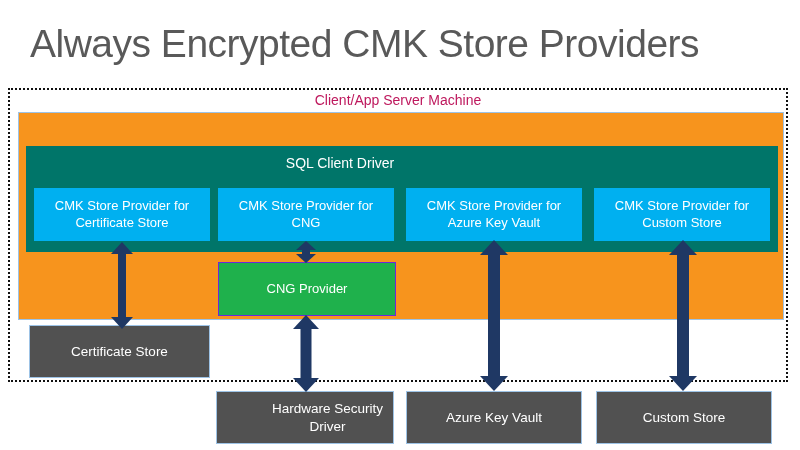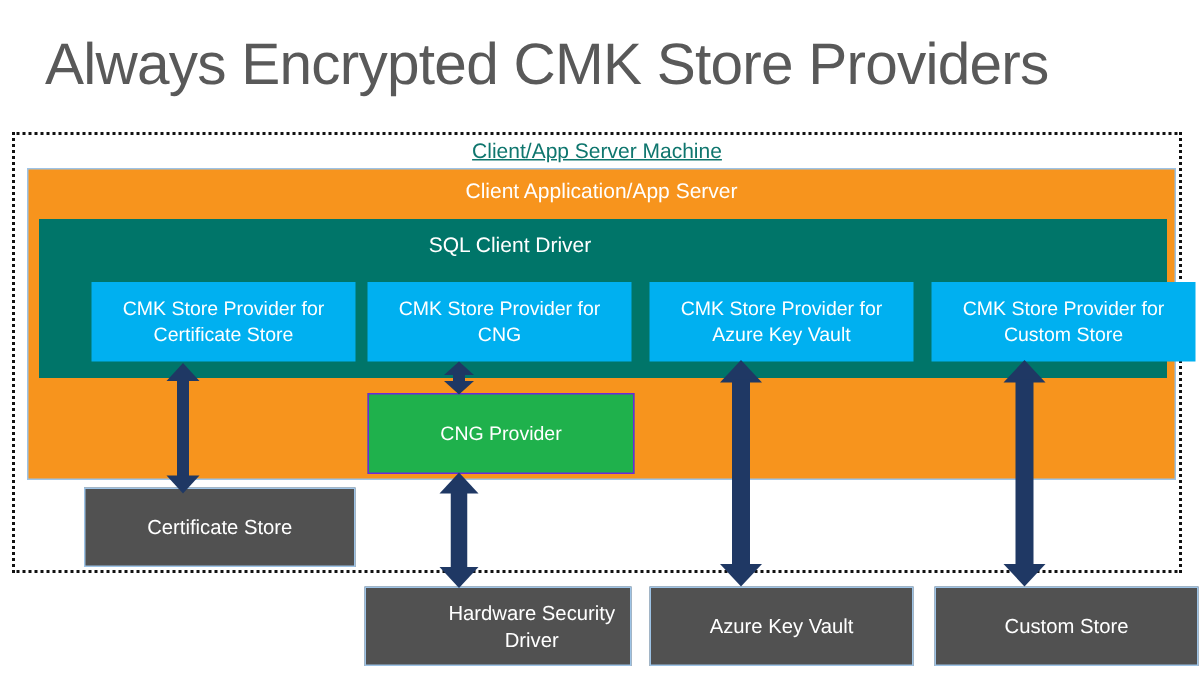--- a/index.html
+++ b/index.html
@@ -10,41 +10,41 @@
   .title{
     position:absolute;left:30px;top:22px;width:740px;
     font-size:39px;font-weight:300;letter-spacing:-0.5px;color:#595959;white-space:nowrap;
   }
   .machine{
     position:absolute;left:8px;top:88px;width:780px;height:294px;
     border:2px dotted #111111;box-sizing:border-box;
   }
   .machine-label{
     position:absolute;left:8px;top:92px;width:780px;text-align:center;
-    font-size:14px;color:#0f766e;text-decoration:underline;
+    font-size:14px;color:#be185d;
   }
   .app-server{
     position:absolute;left:18px;top:112px;width:766px;height:208px;
     background:#F7941D;border:1px solid #9DC3E6;box-sizing:border-box;
   }
   .app-server-label{
     position:absolute;left:18px;top:119px;width:766px;text-align:center;
     font-size:14px;color:#ffffff;
   }
   .sql-driver{
     position:absolute;left:26px;top:146px;width:752px;height:106px;
     background:#007569;box-sizing:border-box;
   }
   .sql-driver-label{
     position:absolute;left:26px;top:155px;width:628px;text-align:center;
     font-size:14px;color:#ffffff;
   }
   .box{
     position:absolute;display:flex;flex-direction:column;justify-content:center;align-items:center;
-    text-align:center;color:#ffffff;font-size:13px;line-height:1.3;box-sizing:border-box;margin-left:27px;
+    text-align:center;color:#ffffff;font-size:13px;line-height:1.3;box-sizing:border-box;
   }
   .provider{background:#00B0F0;top:188px;width:176px;height:53px;}
   .p1{left:34px;} .p2{left:218px;} .p3{left:406px;} .p4{left:594px;}
   .cng{
     left:218px;top:262px;width:178px;height:54px;
     background:#1FB14C;border:1px solid #6d28d9;
   }
   .graybox{background:#515151;border:1px solid #9DC3E6;font-size:13.5px;}
   .cert{left:29px;top:325px;width:181px;height:53px;}
   .hsm{left:216px;top:391px;width:178px;height:53px;padding-left:45px;}
@@ -57,21 +57,20 @@
 <body>
 
 <div class="stage">
 
   <div class="title">Always Encrypted CMK Store Providers</div>
 
   <div class="machine"></div>
   <div class="machine-label">Client/App Server Machine</div>
 
   <div class="app-server"></div>
-  <div class="app-server-label">Client Application/App Server</div>
 
   <div class="sql-driver"></div>
   <div class="sql-driver-label">SQL Client Driver</div>
 
   <div class="box provider p1">
     <span>CMK Store Provider for</span>
     <span>Certificate Store</span>
   </div>
   <div class="box provider p2">
     <span>CMK Store Provider for</span>

